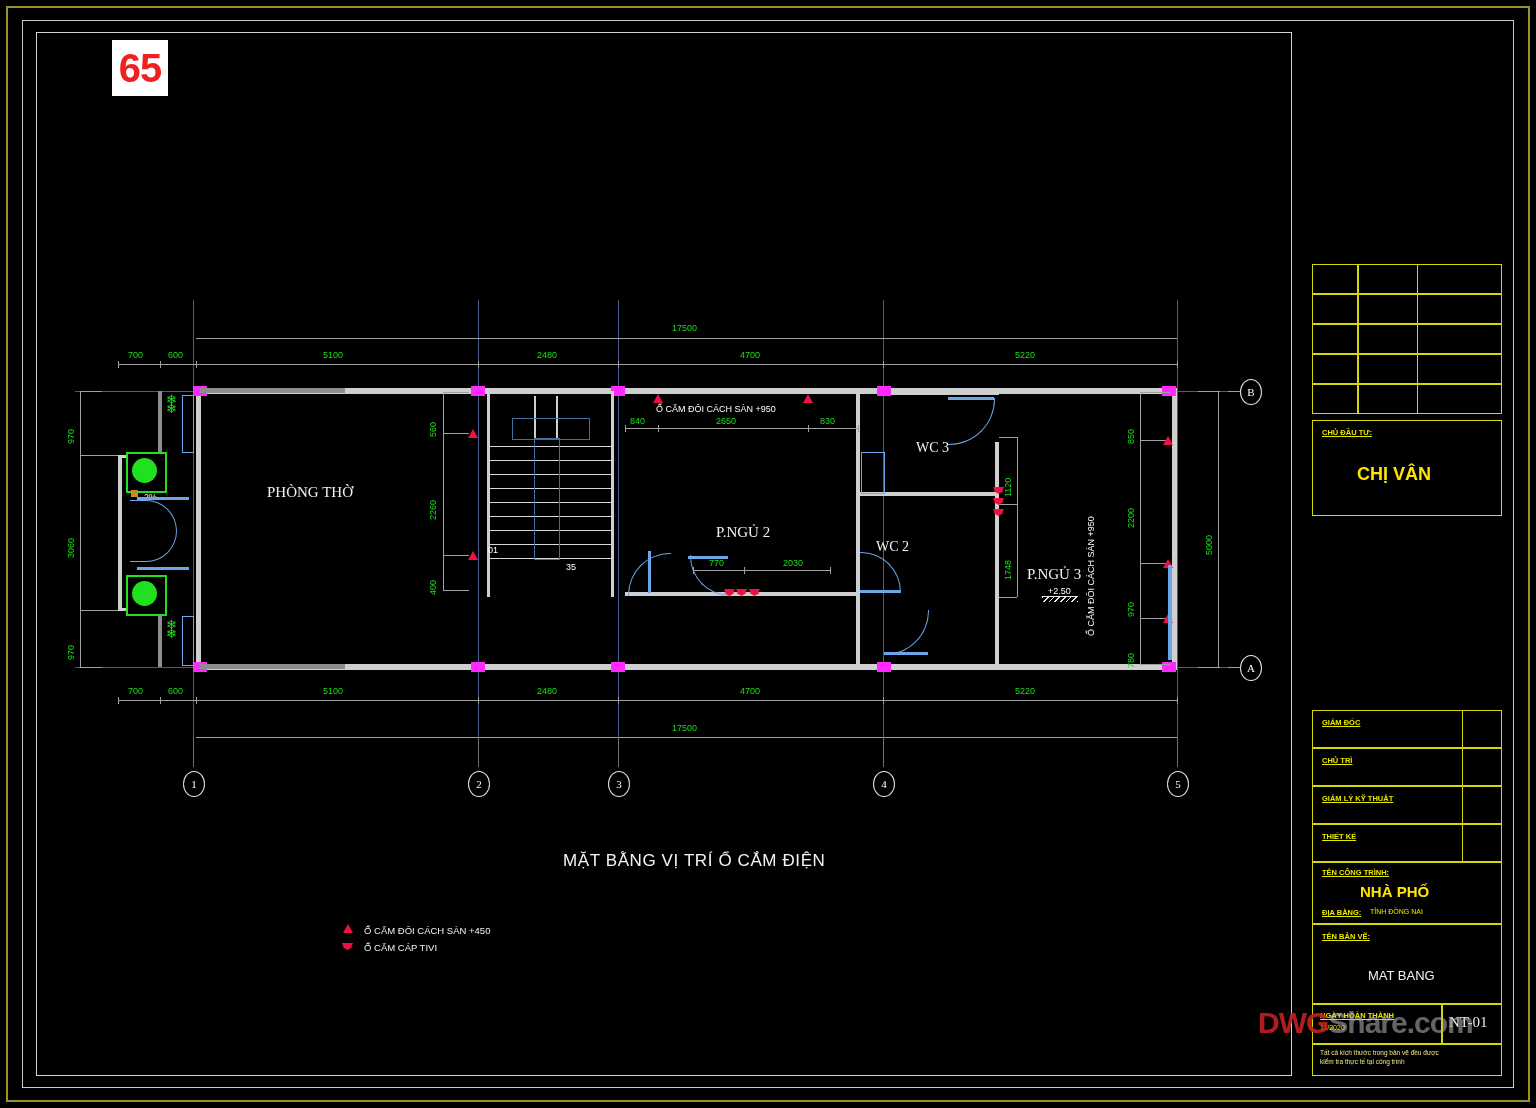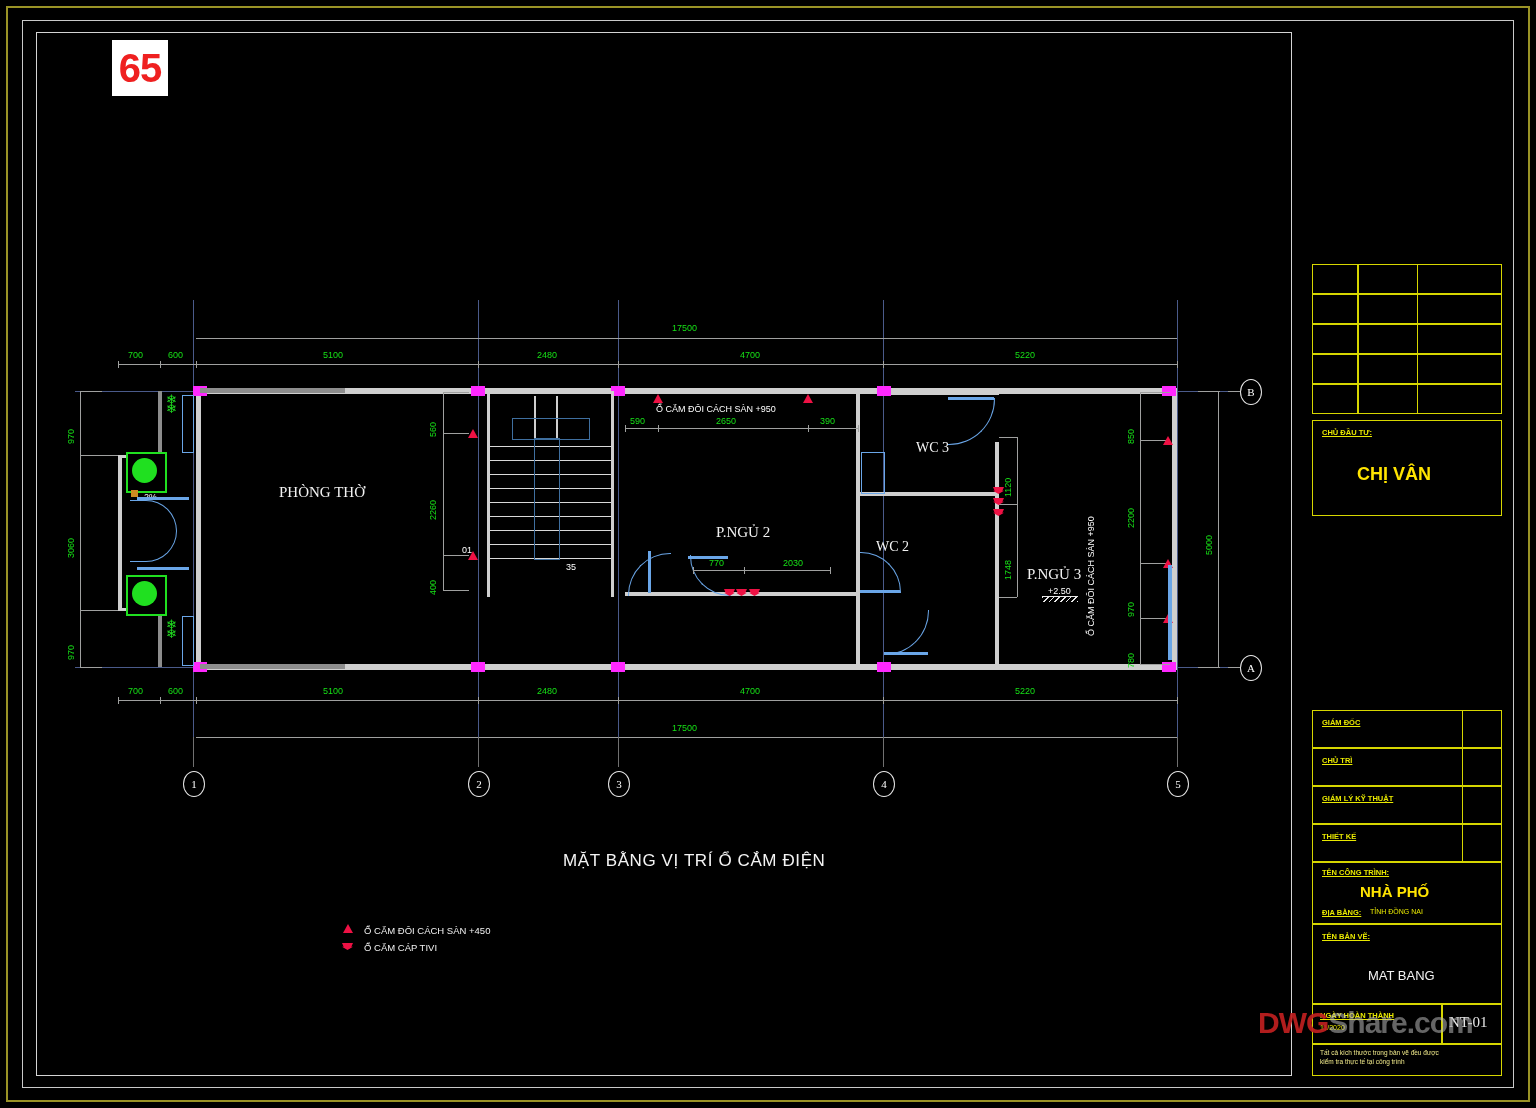--- a/index.html
+++ b/index.html
@@ -176,21 +176,21 @@
 <div class="abs plant" style="left:166px;top:395px;">❄<br>❄</div>
 <div class="abs plant" style="left:166px;top:620px;">❄<br>❄</div>
 <div class="abs" style="left:131px;top:490px;width:7px;height:7px;background:#cc8b22;"></div>
 <div class="abs note-w" style="left:144px;top:492px;">2%</div>
 <div class="abs swing" style="left:130px;top:500px;width:46px;height:60px;border-radius:0 60px 60px 0;border-left:none;"></div>
 <div class="abs win" style="left:137px;top:497px;width:52px;height:3px;"></div>
 <div class="abs win" style="left:137px;top:567px;width:52px;height:3px;"></div>
 <div class="abs glass" style="left:182px;top:395px;width:10px;height:56px;"></div>
 <div class="abs glass" style="left:182px;top:616px;width:10px;height:48px;"></div>
 
-<div class="abs room" style="left:279px;top:484px;">PHÒNG THỜ</div>
+<div class="abs room" style="left:267px;top:484px;">PHÒNG THỜ</div>
 <div class="abs wall-d" style="left:200px;top:388px;width:145px;height:5px;"></div>
 <div class="abs wall-d" style="left:200px;top:664px;width:145px;height:5px;"></div>
 
 <div class="abs dimvert" style="left:443px;top:392px;height:180px;"></div>
 <div class="abs dimline" style="left:443px;top:392px;width:26px;"></div>
 <div class="abs dimline" style="left:443px;top:433px;width:26px;"></div>
 <div class="abs dimline" style="left:443px;top:555px;width:26px;"></div>
 <div class="abs dimline" style="left:443px;top:590px;width:26px;"></div>
 <div class="abs dimvert" style="left:443px;top:555px;height:35px;"></div>
 <div class="abs dtxt v" style="left:438px;top:427px;">560</div>
@@ -207,40 +207,40 @@
 <div class="abs stair-tread" style="left:490px;top:488px;width:121px;"></div>
 <div class="abs stair-tread" style="left:490px;top:502px;width:121px;"></div>
 <div class="abs stair-tread" style="left:490px;top:516px;width:121px;"></div>
 <div class="abs stair-tread" style="left:490px;top:530px;width:121px;"></div>
 <div class="abs stair-tread" style="left:490px;top:544px;width:121px;"></div>
 <div class="abs stair-tread" style="left:490px;top:558px;width:121px;"></div>
 <div class="abs glass" style="left:534px;top:438px;width:24px;height:120px;border-color:#3f6f9f;"></div>
 <div class="abs wall" style="left:534px;top:396px;width:2px;height:42px;"></div>
 <div class="abs wall" style="left:556px;top:396px;width:2px;height:42px;"></div>
 <div class="abs glass" style="left:512px;top:418px;width:76px;height:20px;border-color:#3f6f9f;"></div>
-<div class="abs note-w" style="left:462px;top:545px;">01</div>
+<div class="abs note-w" style="left:488px;top:545px;">01</div>
 <div class="abs note-w" style="left:566px;top:562px;">35</div>
 
 <div class="abs room" style="left:716px;top:524px;">P.NGỦ 2</div>
 <div class="abs wall" style="left:856px;top:391px;width:4px;height:276px;"></div>
 <div class="abs wall" style="left:625px;top:592px;width:232px;height:4px;"></div>
 <div class="abs swing" style="left:628px;top:553px;width:42px;height:42px;border-radius:42px 0 0 0;border-right:none;border-bottom:none;"></div>
 <div class="abs win" style="left:648px;top:551px;width:3px;height:42px;"></div>
 <div class="abs swing" style="left:690px;top:555px;width:40px;height:40px;border-radius:0 0 0 40px;border-right:none;border-top:none;"></div>
 <div class="abs win" style="left:688px;top:556px;width:40px;height:3px;"></div>
 
 <div class="abs note-w" style="left:656px;top:404px;">Ổ CẮM ĐÔI CÁCH SÀN  +950</div>
 <div class="abs dimline" style="left:625px;top:428px;width:233px;"></div>
 <div class="abs tick" style="left:625px;top:425px;"></div>
 <div class="abs tick" style="left:658px;top:425px;"></div>
 <div class="abs tick" style="left:808px;top:425px;"></div>
 <div class="abs tick" style="left:858px;top:425px;"></div>
-<div class="abs dtxt" style="left:630px;top:416px;">590</div>
+<div class="abs dtxt" style="left:630px;top:416px;">840</div>
 <div class="abs dtxt" style="left:716px;top:416px;">2650</div>
-<div class="abs dtxt" style="left:820px;top:416px;">390</div>
+<div class="abs dtxt" style="left:820px;top:416px;">830</div>
 <div class="abs outlet" style="left:653px;top:394px;"></div>
 <div class="abs outlet" style="left:803px;top:394px;"></div>
 
 <div class="abs dimline" style="left:693px;top:570px;width:137px;"></div>
 <div class="abs tick" style="left:693px;top:567px;"></div>
 <div class="abs tick" style="left:744px;top:567px;"></div>
 <div class="abs tick" style="left:830px;top:567px;"></div>
 <div class="abs dtxt" style="left:709px;top:558px;">770</div>
 <div class="abs dtxt" style="left:783px;top:558px;">2030</div>
 <div class="abs outlet-d" style="left:724px;top:589px;"></div>

